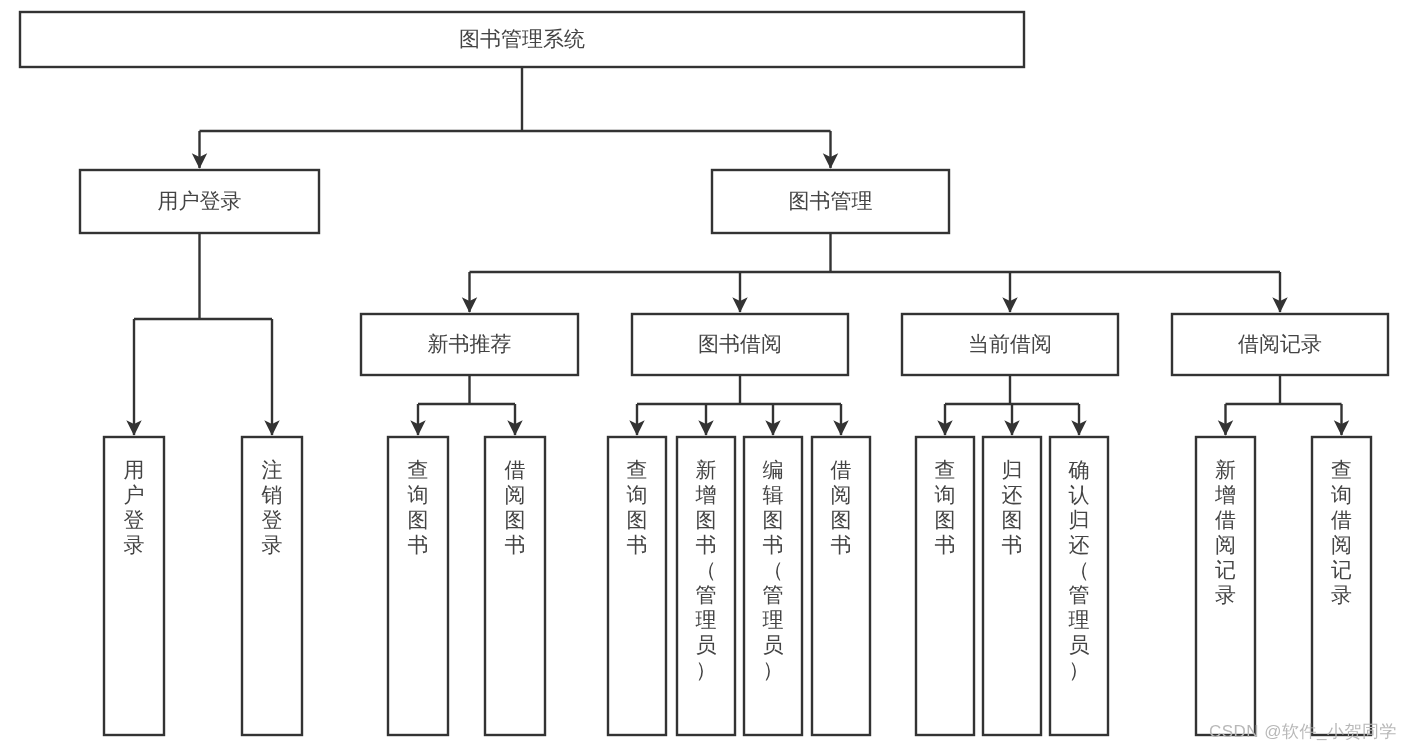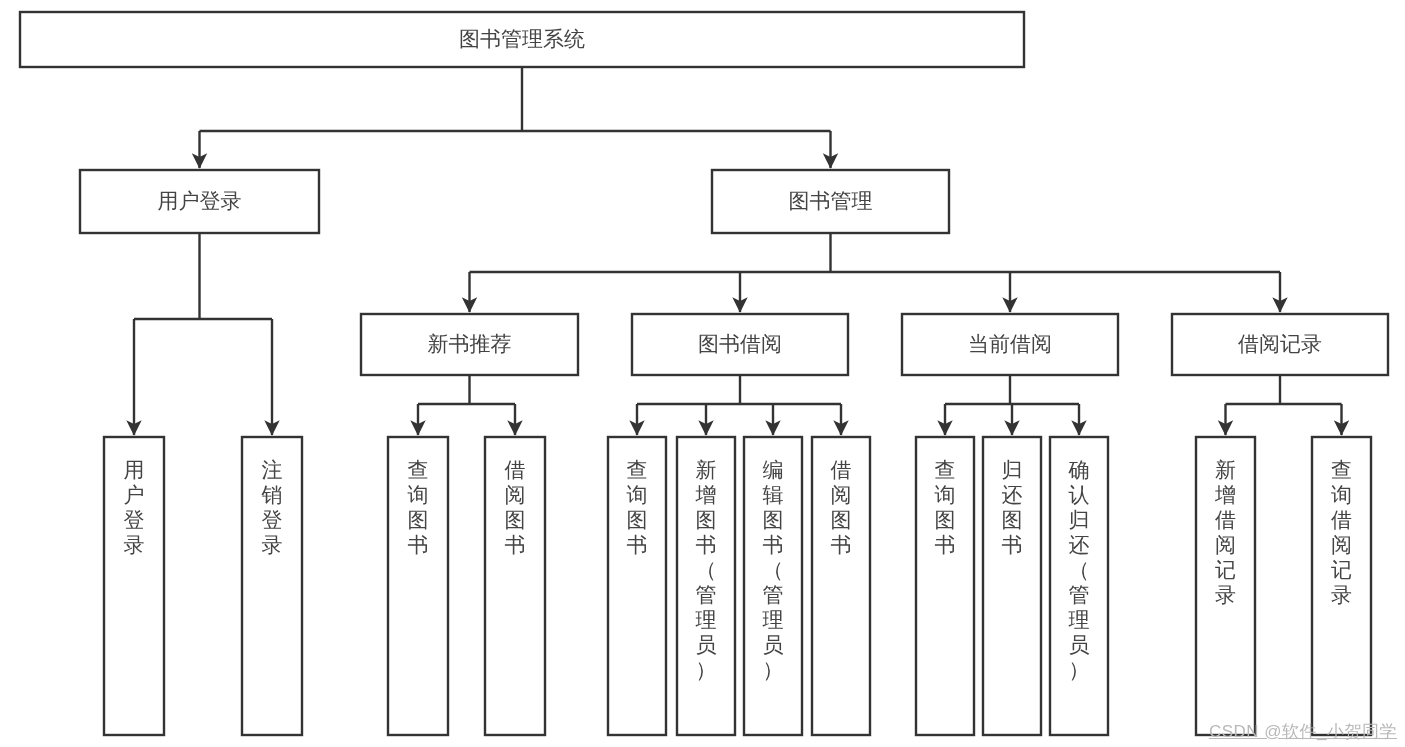--- a/index.html
+++ b/index.html
@@ -58,21 +58,20 @@
   .watermark {
     position: absolute;
     right: 8px;
     bottom: 4px;
     font-family: "Liberation Sans", "DejaVu Sans", sans-serif;
     font-size: 17px;
     color: #b8b8b8;
     letter-spacing: 0.5px;
     white-space: nowrap;
     pointer-events: none;
-    text-decoration: underline;
   }
 </style>
 </head>
 <body>
 
 <div id="diagram-root">
   <svg id="tree-svg" viewBox="0 0 1405 747" xmlns="http://www.w3.org/2000/svg">
     <defs>
       <marker id="arrow" viewBox="0 0 12 12" refX="10.5" refY="6" markerWidth="7" markerHeight="7" orient="auto-start-reverse">
         <path d="M 0 0.5 L 11 6 L 0 11.5 L 2.6 6 Z" class="arrow-head"></path>

